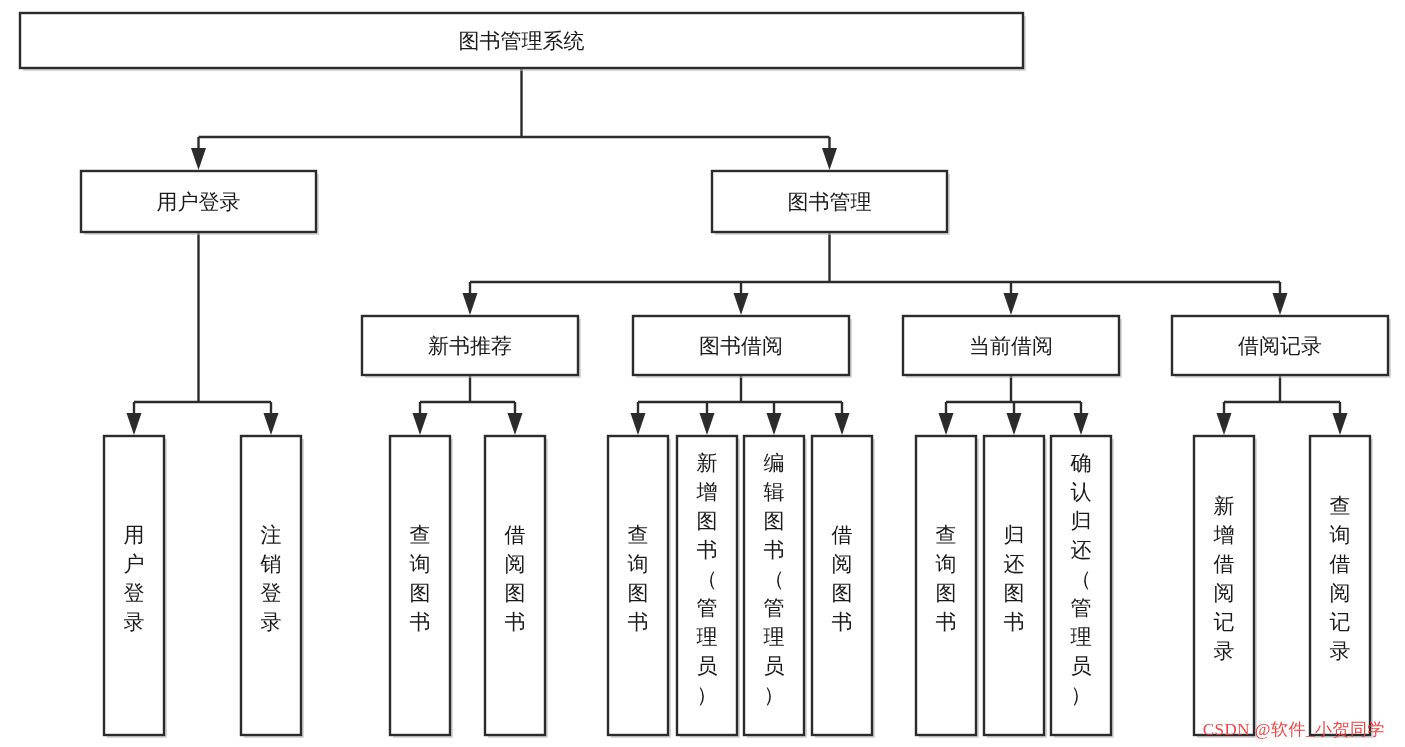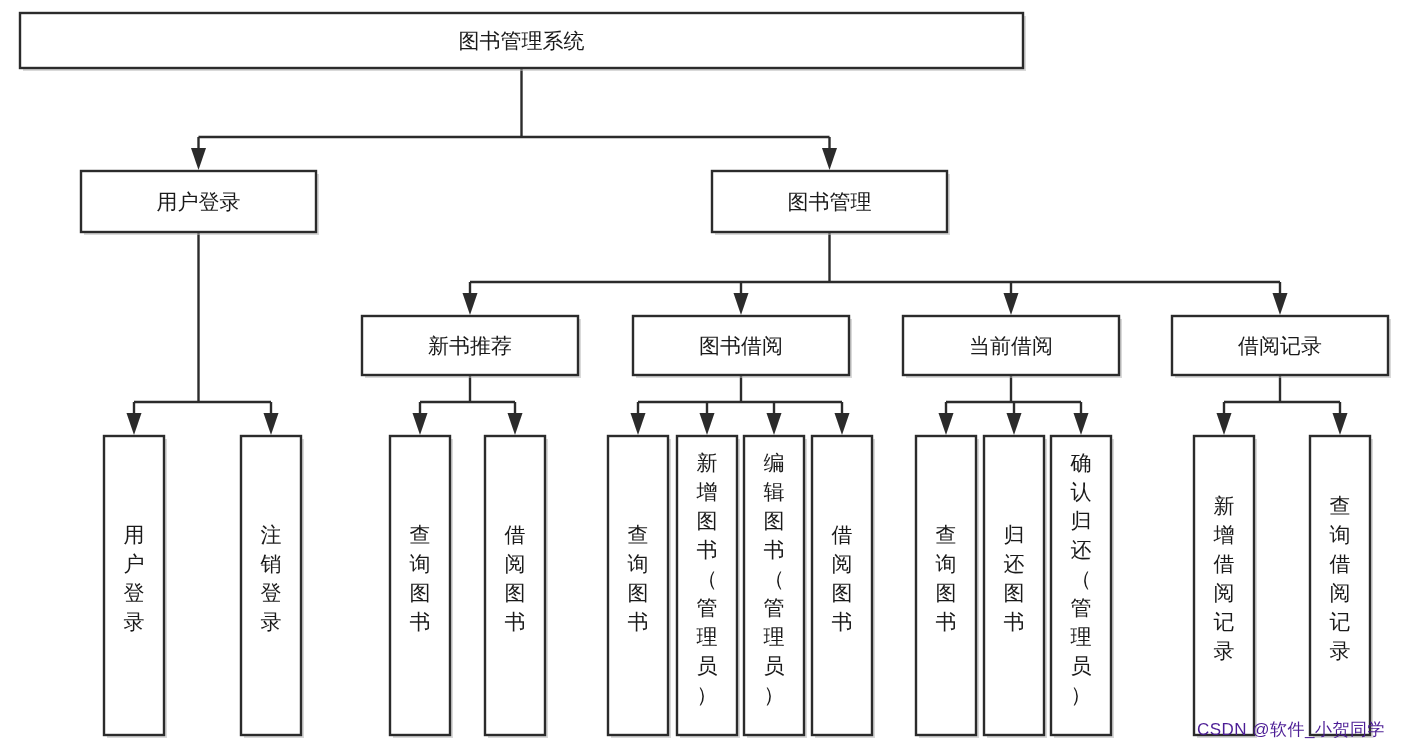--- a/index.html
+++ b/index.html
@@ -47,23 +47,23 @@
     stroke: #2b2b2b;
     stroke-width: 2.4;
     fill: none;
     stroke-linecap: butt;
   }
   .arrow-head { fill: #2b2b2b; }
   .watermark {
     position: absolute;
     right: 12px;
     bottom: 6px;
-    font-family: Liberation Sans, sans-serif;
+    font-family: Liberation Serif, serif;
     font-size: 17px;
-    color: #4c1d95;
+    color: #ef4444;
     white-space: nowrap;
     letter-spacing: .5px;
     pointer-events: none;
   }
 </style>
 </head>
 <body>
 
 <div id="diagram-root">
   <svg class="flow" width="1405" height="747" viewBox="0 0 1405 747">

